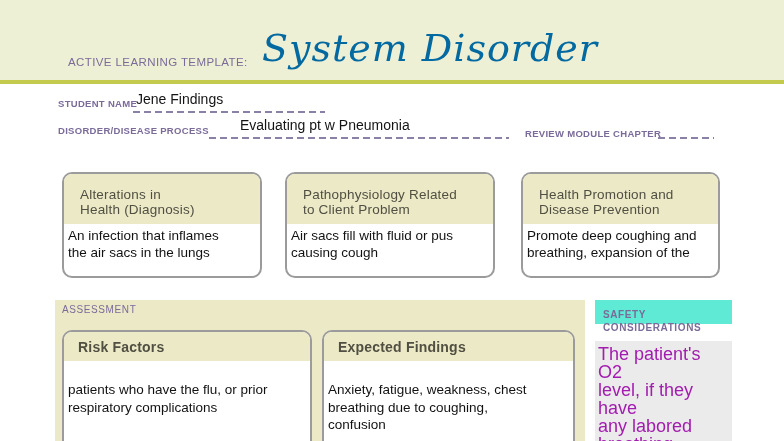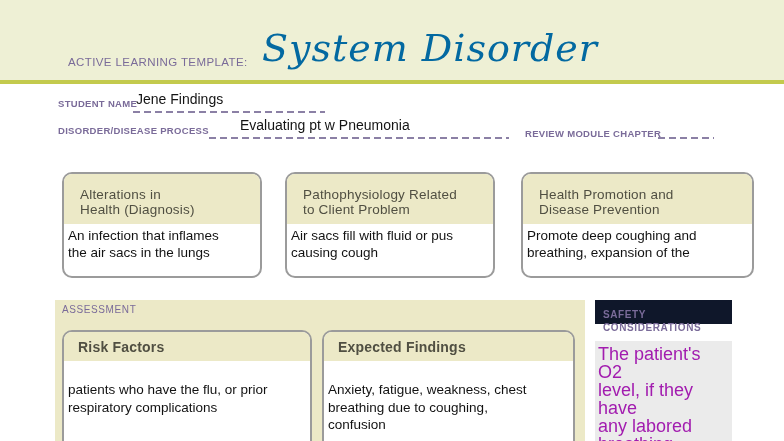--- a/index.html
+++ b/index.html
@@ -38,21 +38,21 @@
                   letter-spacing:0.6px; color:#7a6b99; }
   .abox { position:absolute; top:330px; height:125px; background:#ffffff;
           border:2px solid #9b9b9b; border-radius:10px 10px 0 0; overflow:hidden; }
   .abox-head { background:#ece9c7; height:29px; padding:7px 8px 0 14px;font-weight:bold; }
   .abox-title { font-size:14px; color:#504f42; letter-spacing:0.2px; }
   .abox-body { padding:20px 4px 0 4px; font-size:13.5px; line-height:17.5px; color:#121212;
                white-space:pre-line; }
 
   
   .safety-head { position:absolute; left:595px; top:300px; width:137px; height:24px;
-                 background:#0f172a; }
+                 background:#5eead4; }
   .safety-label { padding:8px 0 0 8px; font-size:10px; font-weight:bold; letter-spacing:0.6px;
                   line-height:13px; color:#7a6b99; white-space:pre-line; }
   .safety-body { position:absolute; left:595px; top:341px; width:137px; height:110px;
                  background:#ebebeb; }
   .safety-text { padding:4px 17px 0 3px; font-size:18px; line-height:18px; color:#a21caf;
                  white-space:pre-line; }
 </style>
 </head>
 <body>
 
@@ -87,21 +87,21 @@
 
   <div class="tbox" style="left:285px; width:210px;">
     <div class="tbox-head">
       <div class="tbox-title">Pathophysiology Related
 to Client Problem</div>
     </div>
     <div class="tbox-body">Air sacs fill with fluid or pus
 causing cough</div>
   </div>
 
-  <div class="tbox" style="left:521px; width:233px;">
+  <div class="tbox" style="left:521px; width:199px;">
     <div class="tbox-head">
       <div class="tbox-title">Health Promotion and
 Disease Prevention</div>
     </div>
     <div class="tbox-body">Promote deep coughing and
 breathing, expansion of the</div>
   </div>
 
   <div class="assess-panel"></div>
   <div class="assess-label">ASSESSMENT</div>

